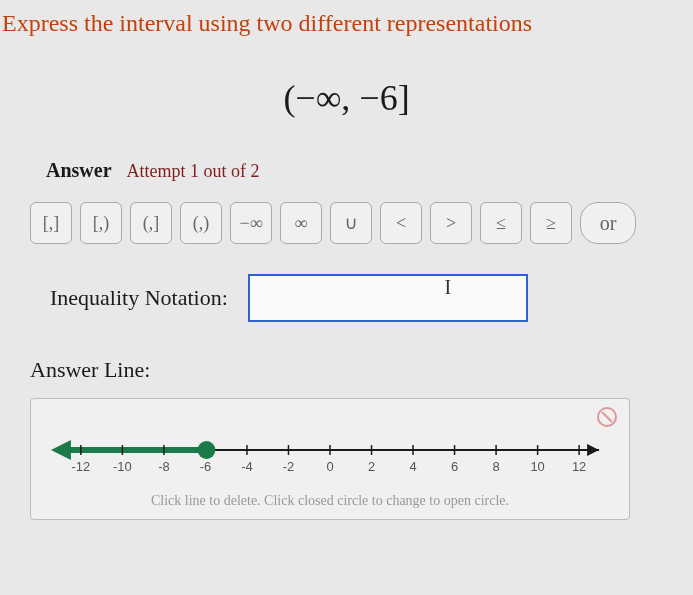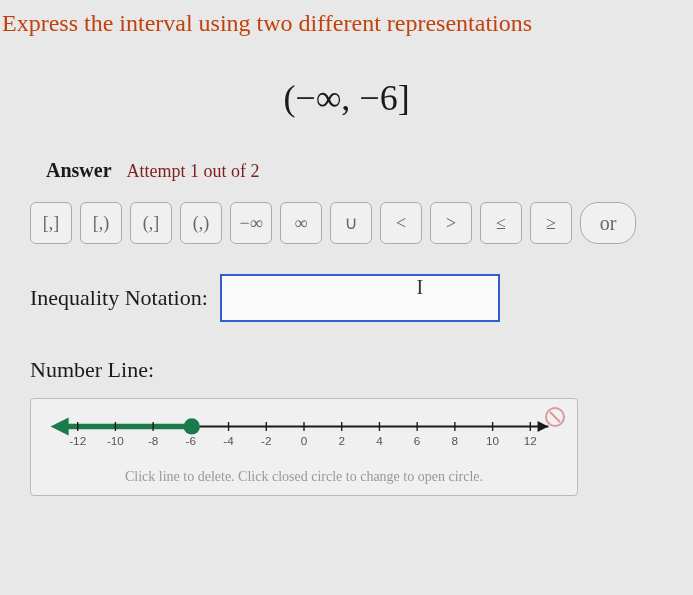--- a/index.html
+++ b/index.html
@@ -70,22 +70,23 @@
       padding: 0 6px;
     }
     .symbol-btn.or-btn {
       min-width: 56px;
       font-size: 20px;
       border-radius: 18px;
     }
     .inequality-row {
       display: flex;
       align-items: center;
-      gap: 12px;
+      gap: 20px;
       padding-bottom: 35px;
+      margin-left: 20px;
     }
     .inequality-label {
       font-size: 22px;
       font-weight: normal;
       color: #1a1a1a;
     }
     .inequality-input {
       border: 2px solid #3060d0;
       background: #fafafa;
       width: 280px;
@@ -103,23 +104,23 @@
     .number-line-label {
       font-size: 22px;
       font-weight: normal;
       padding-bottom: 15px;
       color: #1a1a1a;
     }
     .number-line-box {
       border: 1px solid #bbb;
       border-radius: 4px;
       background: #f0f0f0;
-      padding: 2px 15px 10px 15px;
+      padding: 26px 15px 10px 15px;
       position: relative;
-      width: 548px;
+      width: 600px;
     }
     .number-line-svg {
       width: 100%;
       height: 60px;
     }
     .nl-hint {
       text-align: center;
       font-size: 14px;
       color: #999;
       font-family: Georgia, serif;
@@ -175,21 +176,21 @@
       <div class="symbol-btn or-btn">or</div>
     </div>
 
     <div class="inequality-row">
       <div class="inequality-label">Inequality Notation:</div>
       <div class="inequality-input">
         <span class="cursor">I</span>
       </div>
     </div>
 
-    <div class="number-line-label">Number Line:</div>
+    <div class="number-line-label">Answer Line:</div>
 
     <div class="number-line-box">
       <div class="clear-icon"></div>
       <svg class="number-line-svg" viewBox="0 0 570 60">
 
         <line x1="15" y1="25" x2="555" y2="25" stroke="#1a1a1a" stroke-width="2"></line>
 
         <polygon points="555,25 543,19 543,31" fill="#1a1a1a"></polygon>
 
         <line x1="161" y1="25" x2="15" y2="25" stroke="#1a7a4a" stroke-width="6"></line>

